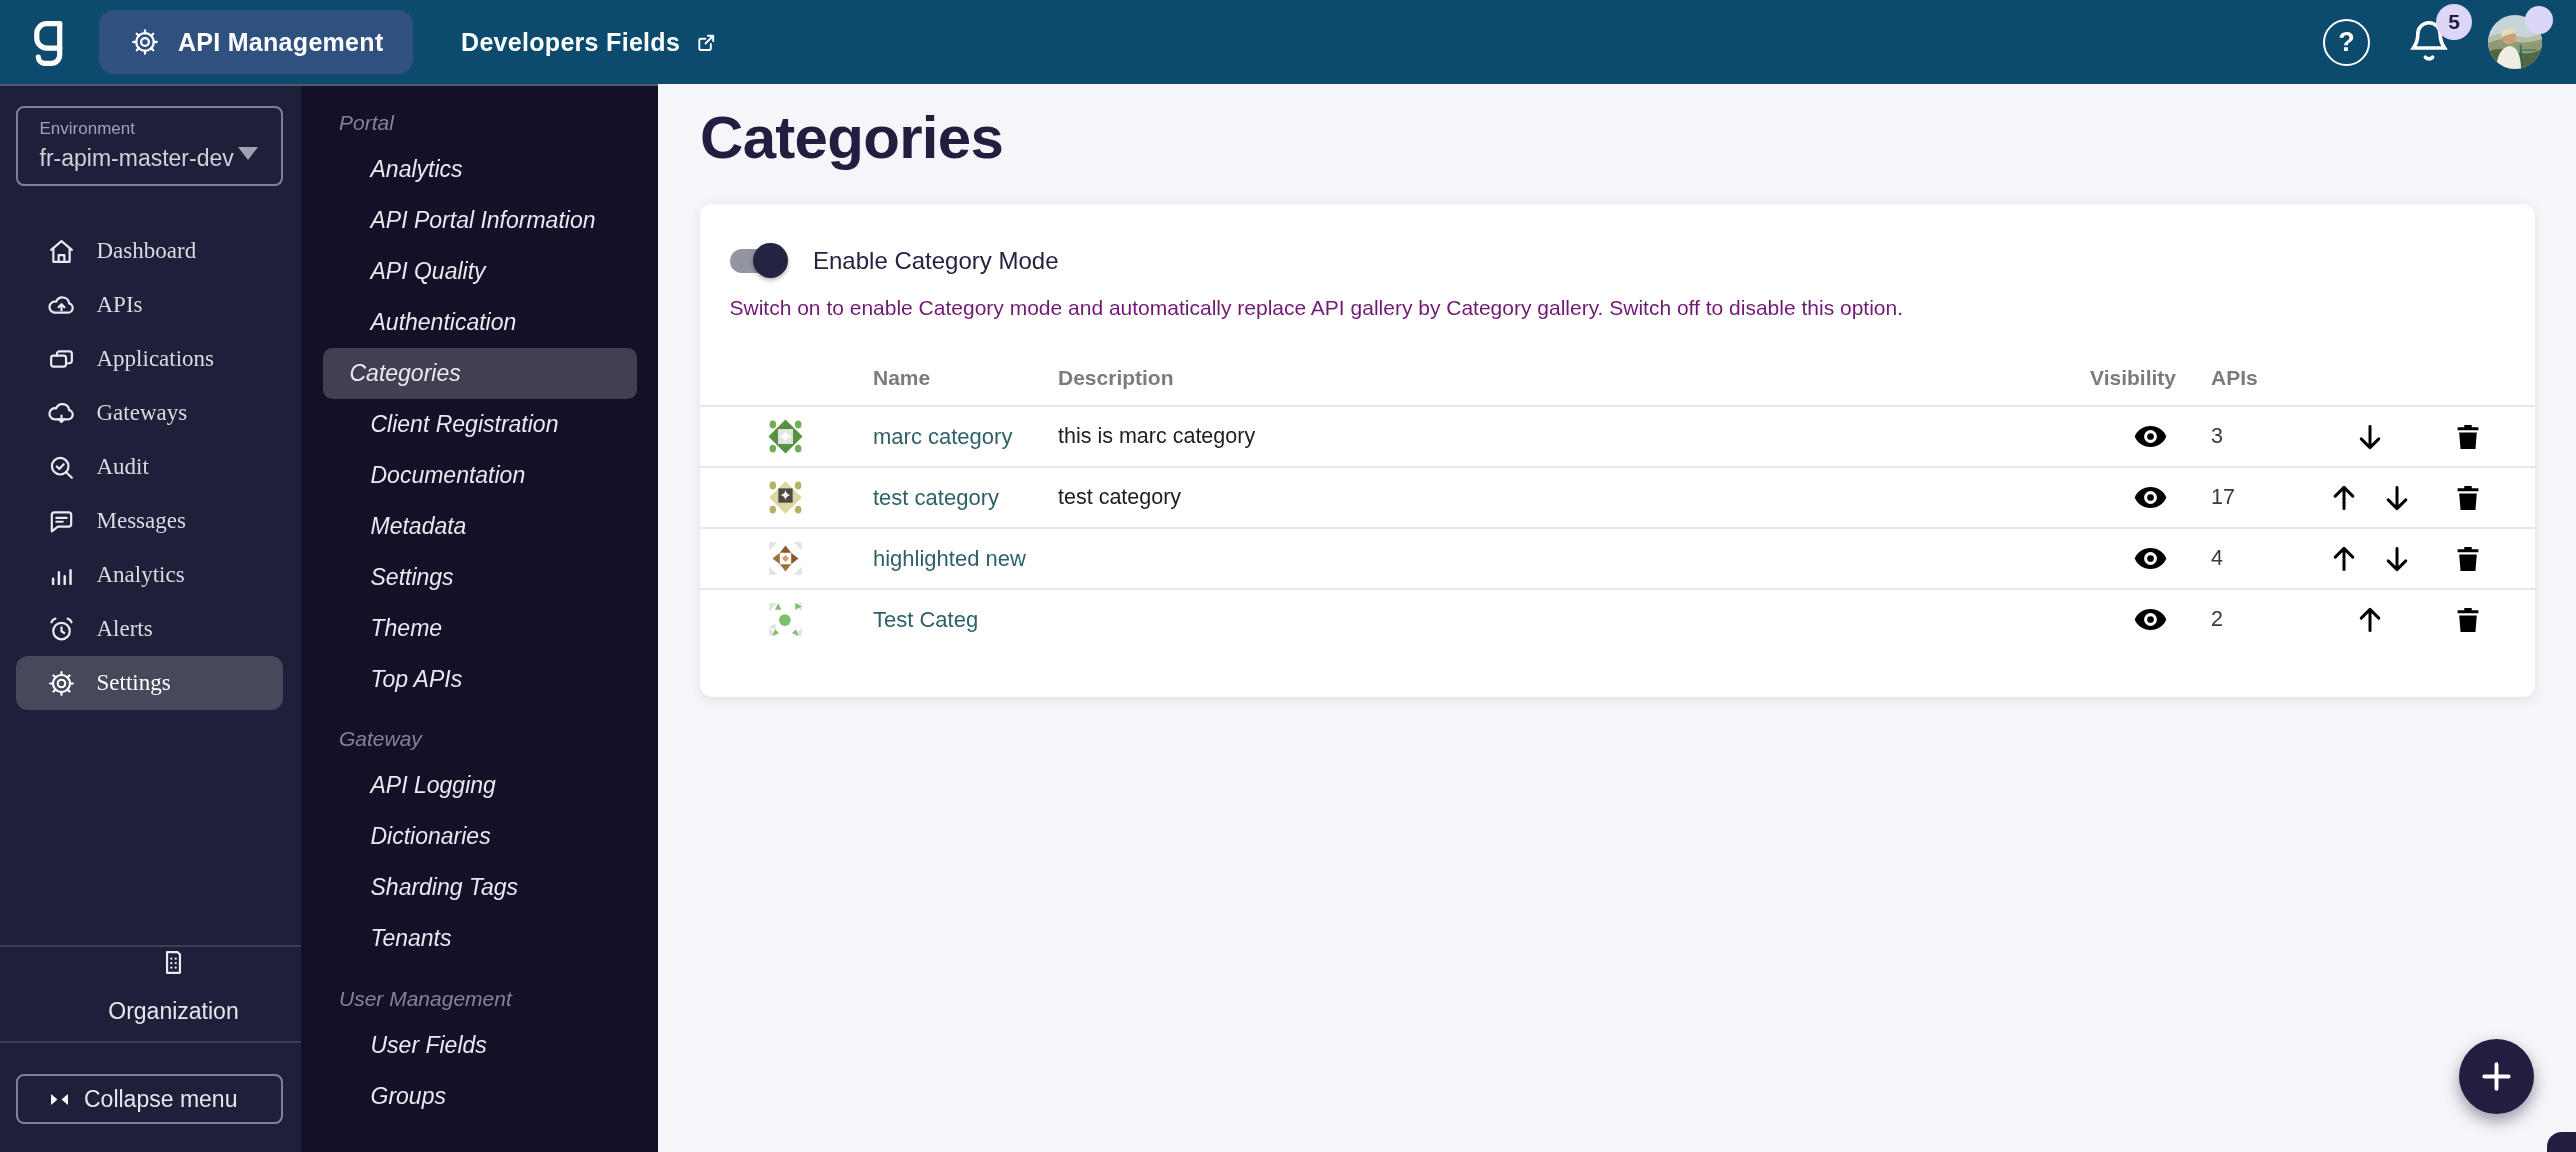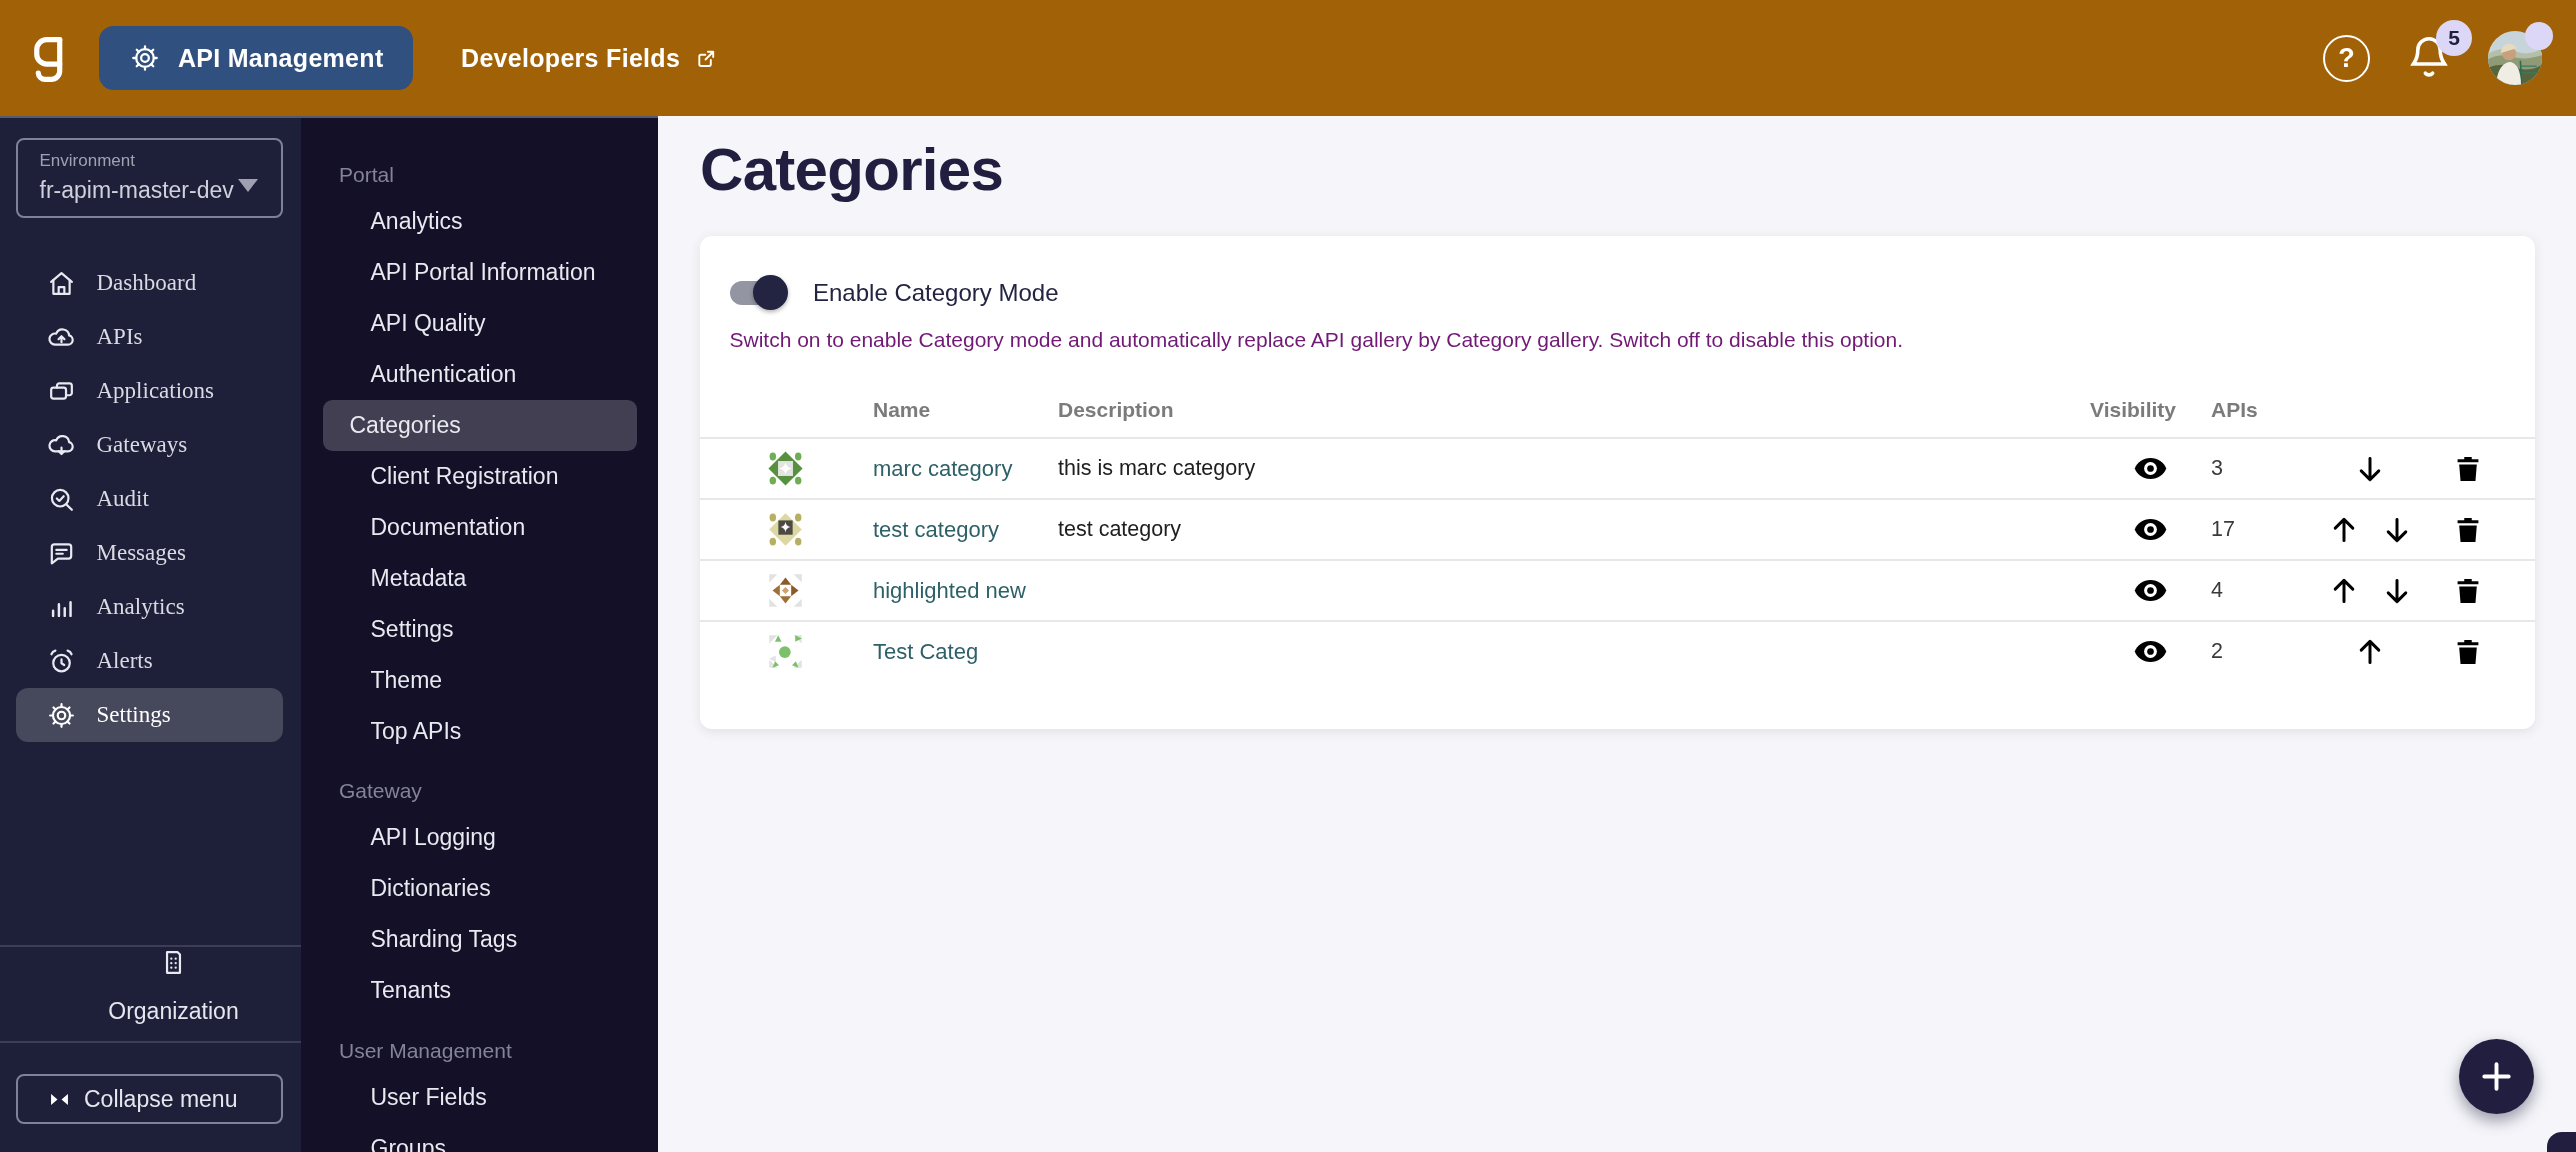--- a/index.html
+++ b/index.html
@@ -1,21 +1,21 @@
 <!DOCTYPE html>
 <html style="font-size:10.7px"><head>
 <meta charset="utf-8">
 <style>
   * { margin:0; padding:0; box-sizing:border-box; }
   html,body { width:2576px; height:1152px; overflow:hidden; background:#f6f6fa;
               font-family:"Liberation Sans", sans-serif; }
   .app { width:2576px; height:1152px; display:flex; flex-direction:column; position:relative; }
 
   
-  .topbar { height:116px; background:#a16207; display:flex; align-items:center; flex:0 0 auto; }
+  .topbar { height:84px; background:#0c4a6e; display:flex; align-items:center; flex:0 0 auto; }
   .logo { width:40px; margin-left:29.5px; display:flex; align-items:center; }
   .product-btn { margin-left:29.5px; height:64px; padding:0 29.5px; background:#30507f; border:none;
                  border-radius:14.8px; display:flex; align-items:center; gap:17.4px; cursor:pointer; }
   .product-btn span { color:#fff; font-size:25px; font-weight:700; letter-spacing:0.3px; }
   .portal-link { margin-left:48px; display:flex; align-items:center; gap:14.8px; color:#fff;
                  font-size:25px; font-weight:700; cursor:pointer; letter-spacing:0.3px; }
   .top-right { margin-left:auto; margin-right:34px; display:flex; align-items:center; gap:35px; }
   .help-btn { width:47px; height:47px; border-radius:50%; border:2.7px solid #fff; color:#fff;
               display:flex; align-items:center; justify-content:center; font-size:27px; font-weight:700;
               background:transparent; cursor:pointer; }
@@ -48,22 +48,22 @@
   .nav-item .ico { width:31px; height:31px; flex:0 0 auto; display:flex; }
   .sidebar-spacer { flex:1; }
   .sidebar-divider { height:2px; background:#3c3e58; }
   .org-item { height:94px; display:flex; align-items:center; gap:20px; padding-left:46px;
               color:#e6e7ee; font-size:23px; cursor:pointer;flex-direction:column; }
   .collapse-btn { margin:31px 18px 28px 16px; height:50px; border:2px solid #7f8198; border-radius:8px;
                   background:transparent; color:#e6e7ee; font-size:23px; display:flex; align-items:center;
                   gap:11px; padding-left:28px; cursor:pointer; }
 
   
-  .subsidebar { width:357px; background:#131028; border-top:2px solid #565870; padding-top:36px;
-                overflow:hidden; flex:0 0 auto; }
+  .subsidebar { width:357px; background:#131028; border-top:2px solid #565870; padding-top:16px;
+                overflow:hidden; flex:0 0 auto;font-style:italic; }
   .section-title { color:#83839a; font-size:21px; padding-left:38px; height:42px; display:flex; align-items:center; }
   .section + .section { margin-top:13.4px; }
   .sub-item { height:51px; display:flex; align-items:center; padding-left:48px; color:#e9e9f0;
               font-size:23px; cursor:pointer; margin:0 21.5px; border-radius:9.4px; }
   .sub-item.active { background:rgba(255,255,255,.2); padding-left:27px; }
 
   
   .main { flex:1; background:#f6f6fa; padding:19px 41px 0 42px; position:relative; min-width:0; }
   .page-title { color:#211e40; font-size:60px; font-weight:800; letter-spacing:-0.7px; }
   .card { margin-top:32px; background:#fff; border-radius:12px; box-shadow:0 2.7px 10.7px rgba(30,32,57,.10);

